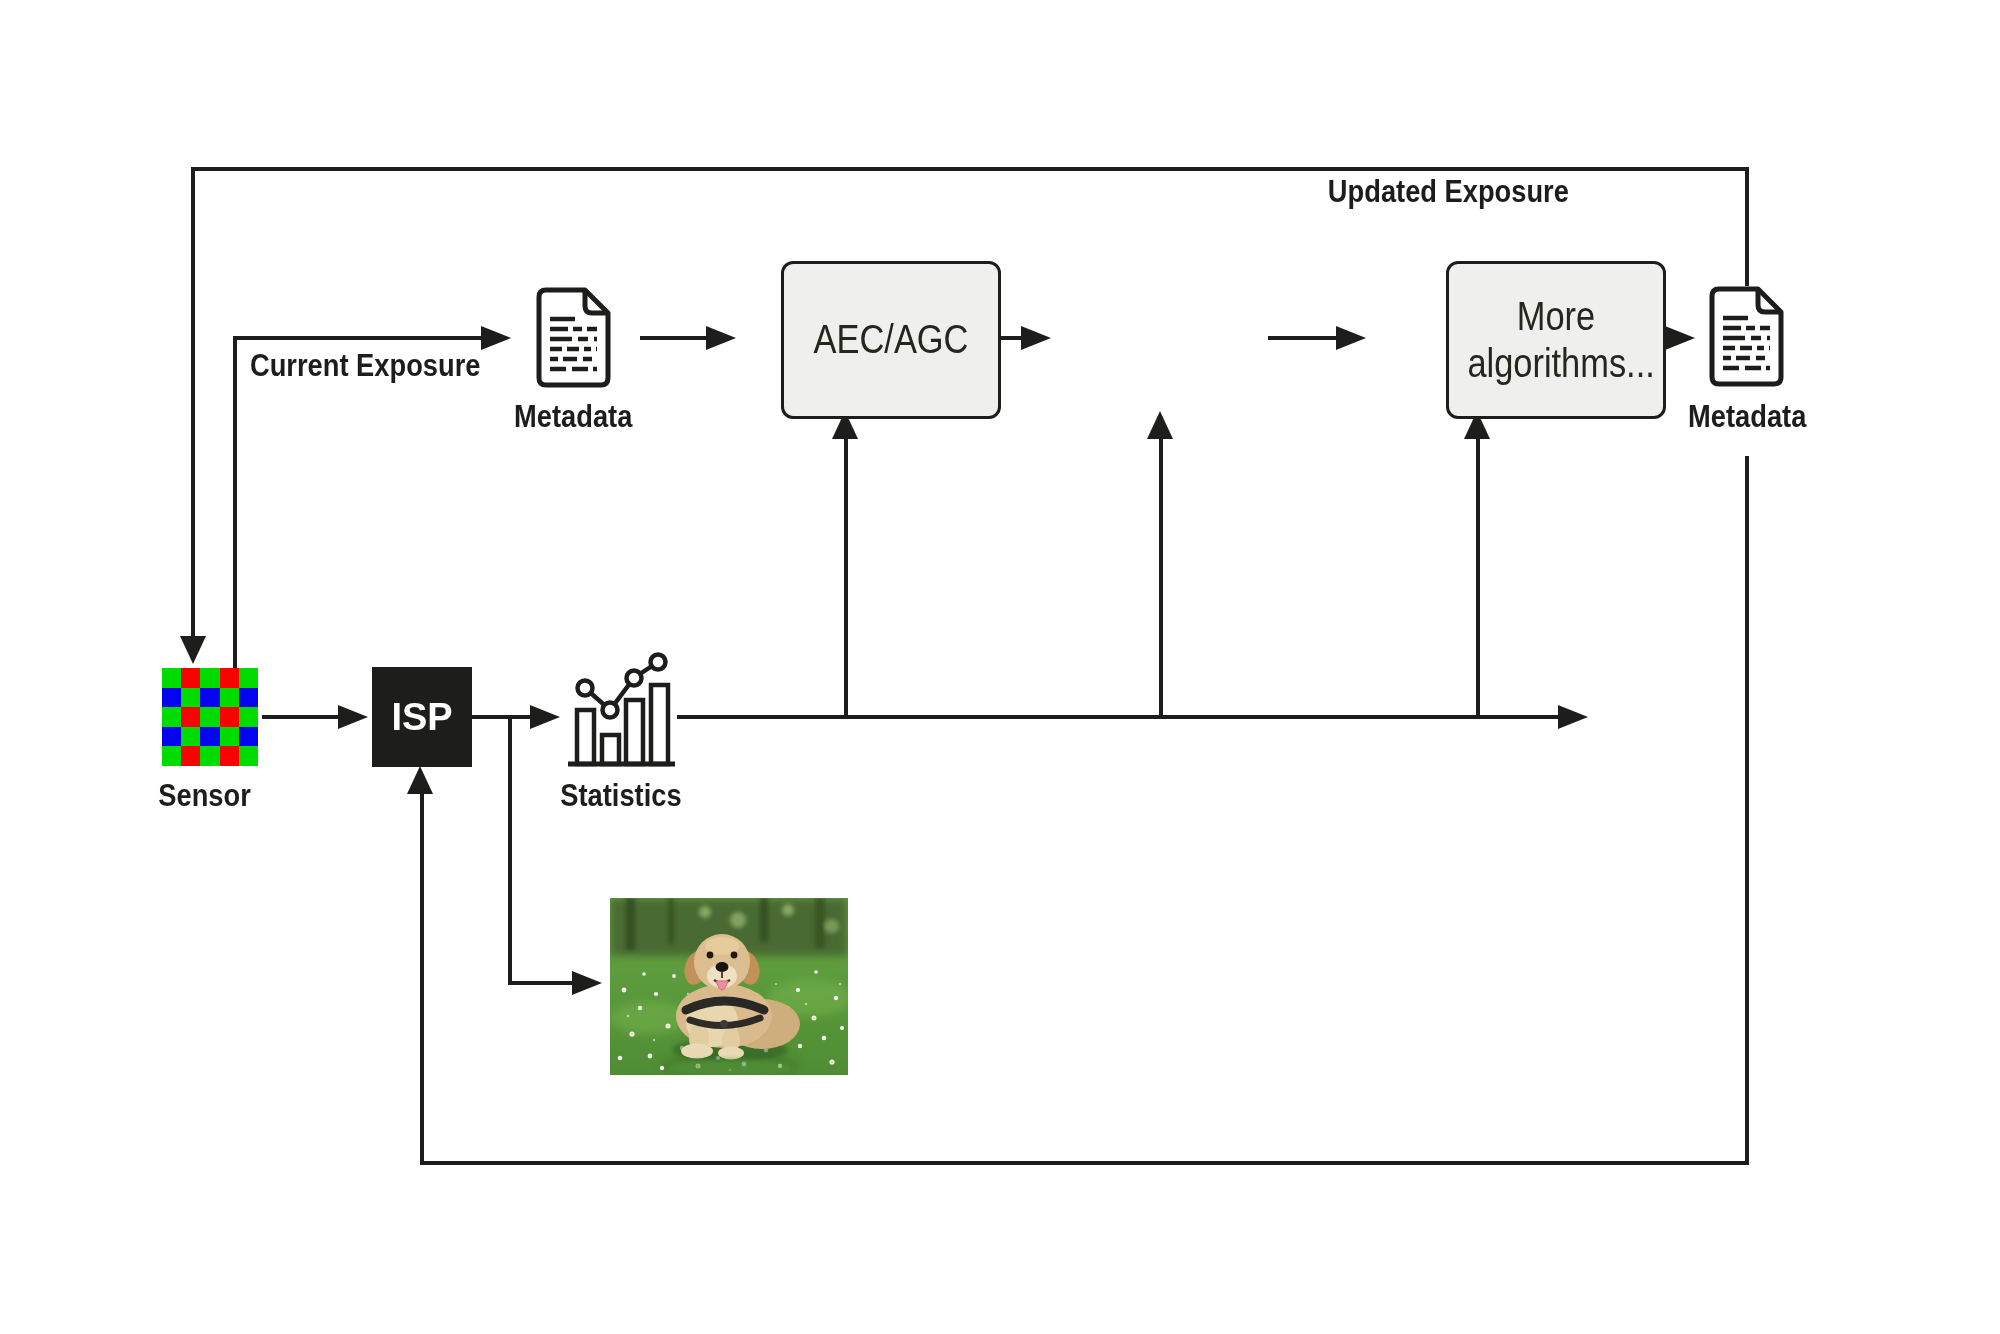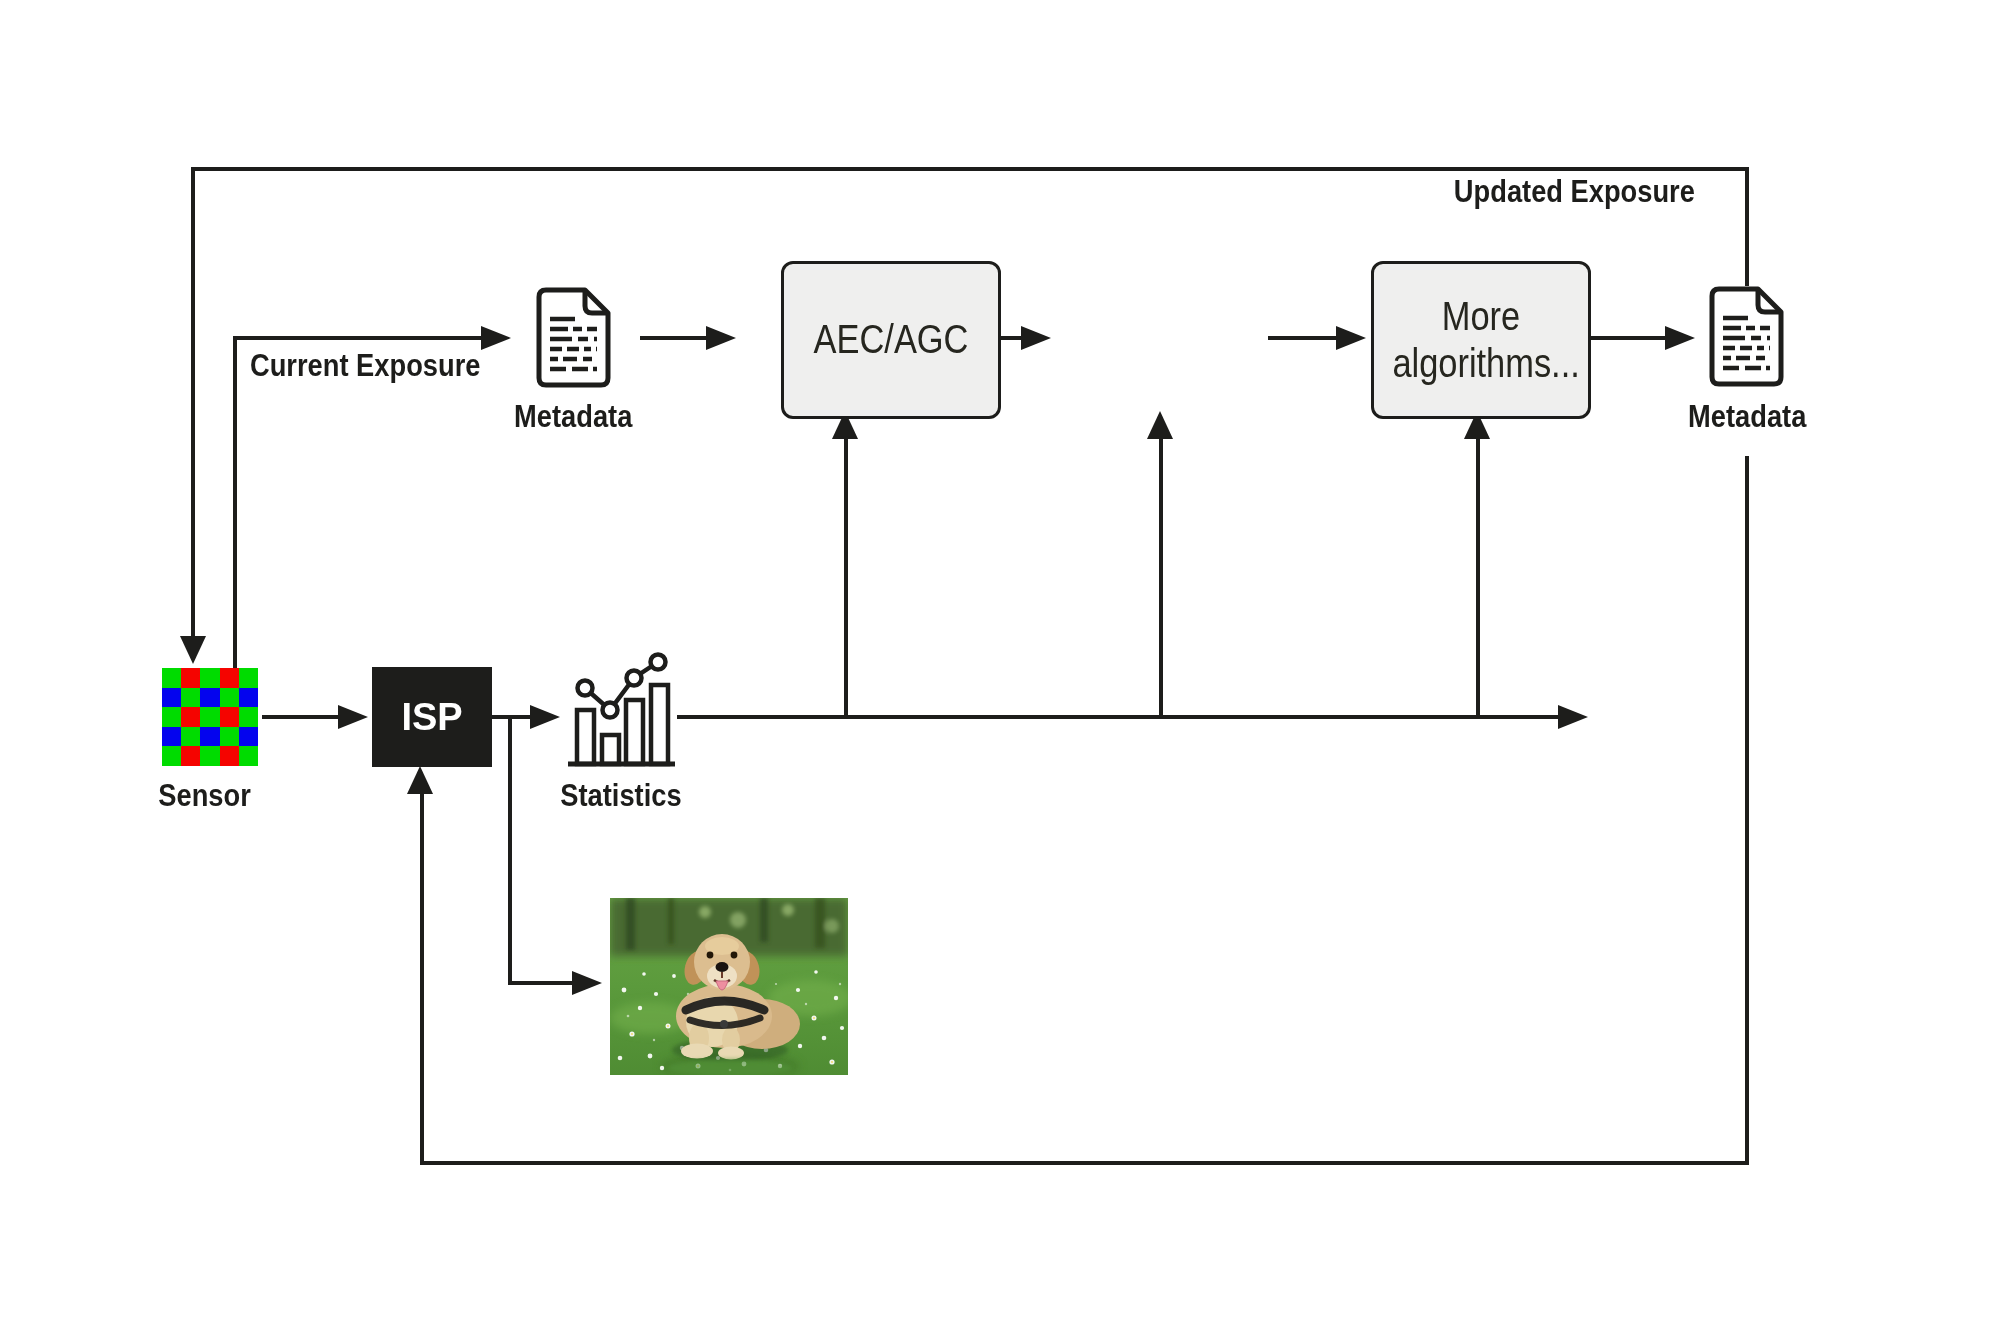--- a/index.html
+++ b/index.html
@@ -19,21 +19,21 @@
   }
   .node-box .cx{display:inline-block;transform:scaleX(.86);transform-origin:center;}
   .isp-box{
     position:absolute;background:#1d1d1b;display:flex;align-items:center;justify-content:center;
     color:#ffffff;font-size:38px;font-weight:bold;
   }
   .lbl{position:absolute;font-weight:bold;font-size:31px;color:#1d1d1b;white-space:nowrap;}
   .lbl .cx{display:inline-block;transform:scaleX(.88);}
   .lbl.center{text-align:center;}
   .lbl.center .cx{transform-origin:center;}
-  .lbl.right{text-align:right;}
+  .lbl.right{}
   .lbl.right .cx{transform-origin:right center;}
   .lbl.left .cx{transform-origin:left center;}
   #bayer{
     position:absolute;left:162px;top:668px;width:96px;height:98px;
     display:grid;grid-template-columns:repeat(5,1fr);grid-template-rows:repeat(5,1fr);
   }
   .icon-abs{position:absolute;}
 </style>
 </head>
 <body>
@@ -78,24 +78,24 @@
   <div class="line" style="left:1476px;top:437px;width:4px;height:282px"></div>
   <div class="arrow up" style="left:1464px;top:411px"></div>
 
   <div class="line" style="left:508px;top:715px;width:4px;height:270px"></div>
   <div class="line" style="left:508px;top:981px;width:64px;height:4px"></div>
   <div class="arrow right" style="left:572px;top:971px"></div>
 
   <div class="node-box" style="left:781px;top:261px;width:214px;height:152px">
     <span class="cx">AEC/AGC</span>
   </div>
-  <div class="node-box" style="left:1371px;top:261px;width:214px;height:152px">
+  <div class="node-box" style="left:1446px;top:261px;width:214px;height:152px">
     <span class="cx" style="max-width:206px">More algorithms...</span>
   </div>
-  <div class="isp-box" style="left:372px;top:667px;width:120px;height:100px">
+  <div class="isp-box" style="left:372px;top:667px;width:100px;height:100px">
     <span>ISP</span>
   </div>
 
   <div id="bayer">
       <div style="background: rgb(0, 220, 0);"></div>
       <div style="background: rgb(245, 4, 0);"></div>
       <div style="background: rgb(0, 220, 0);"></div>
       <div style="background: rgb(245, 4, 0);"></div>
       <div style="background: rgb(0, 220, 0);"></div>
       <div style="background: rgb(4, 4, 238);"></div>

